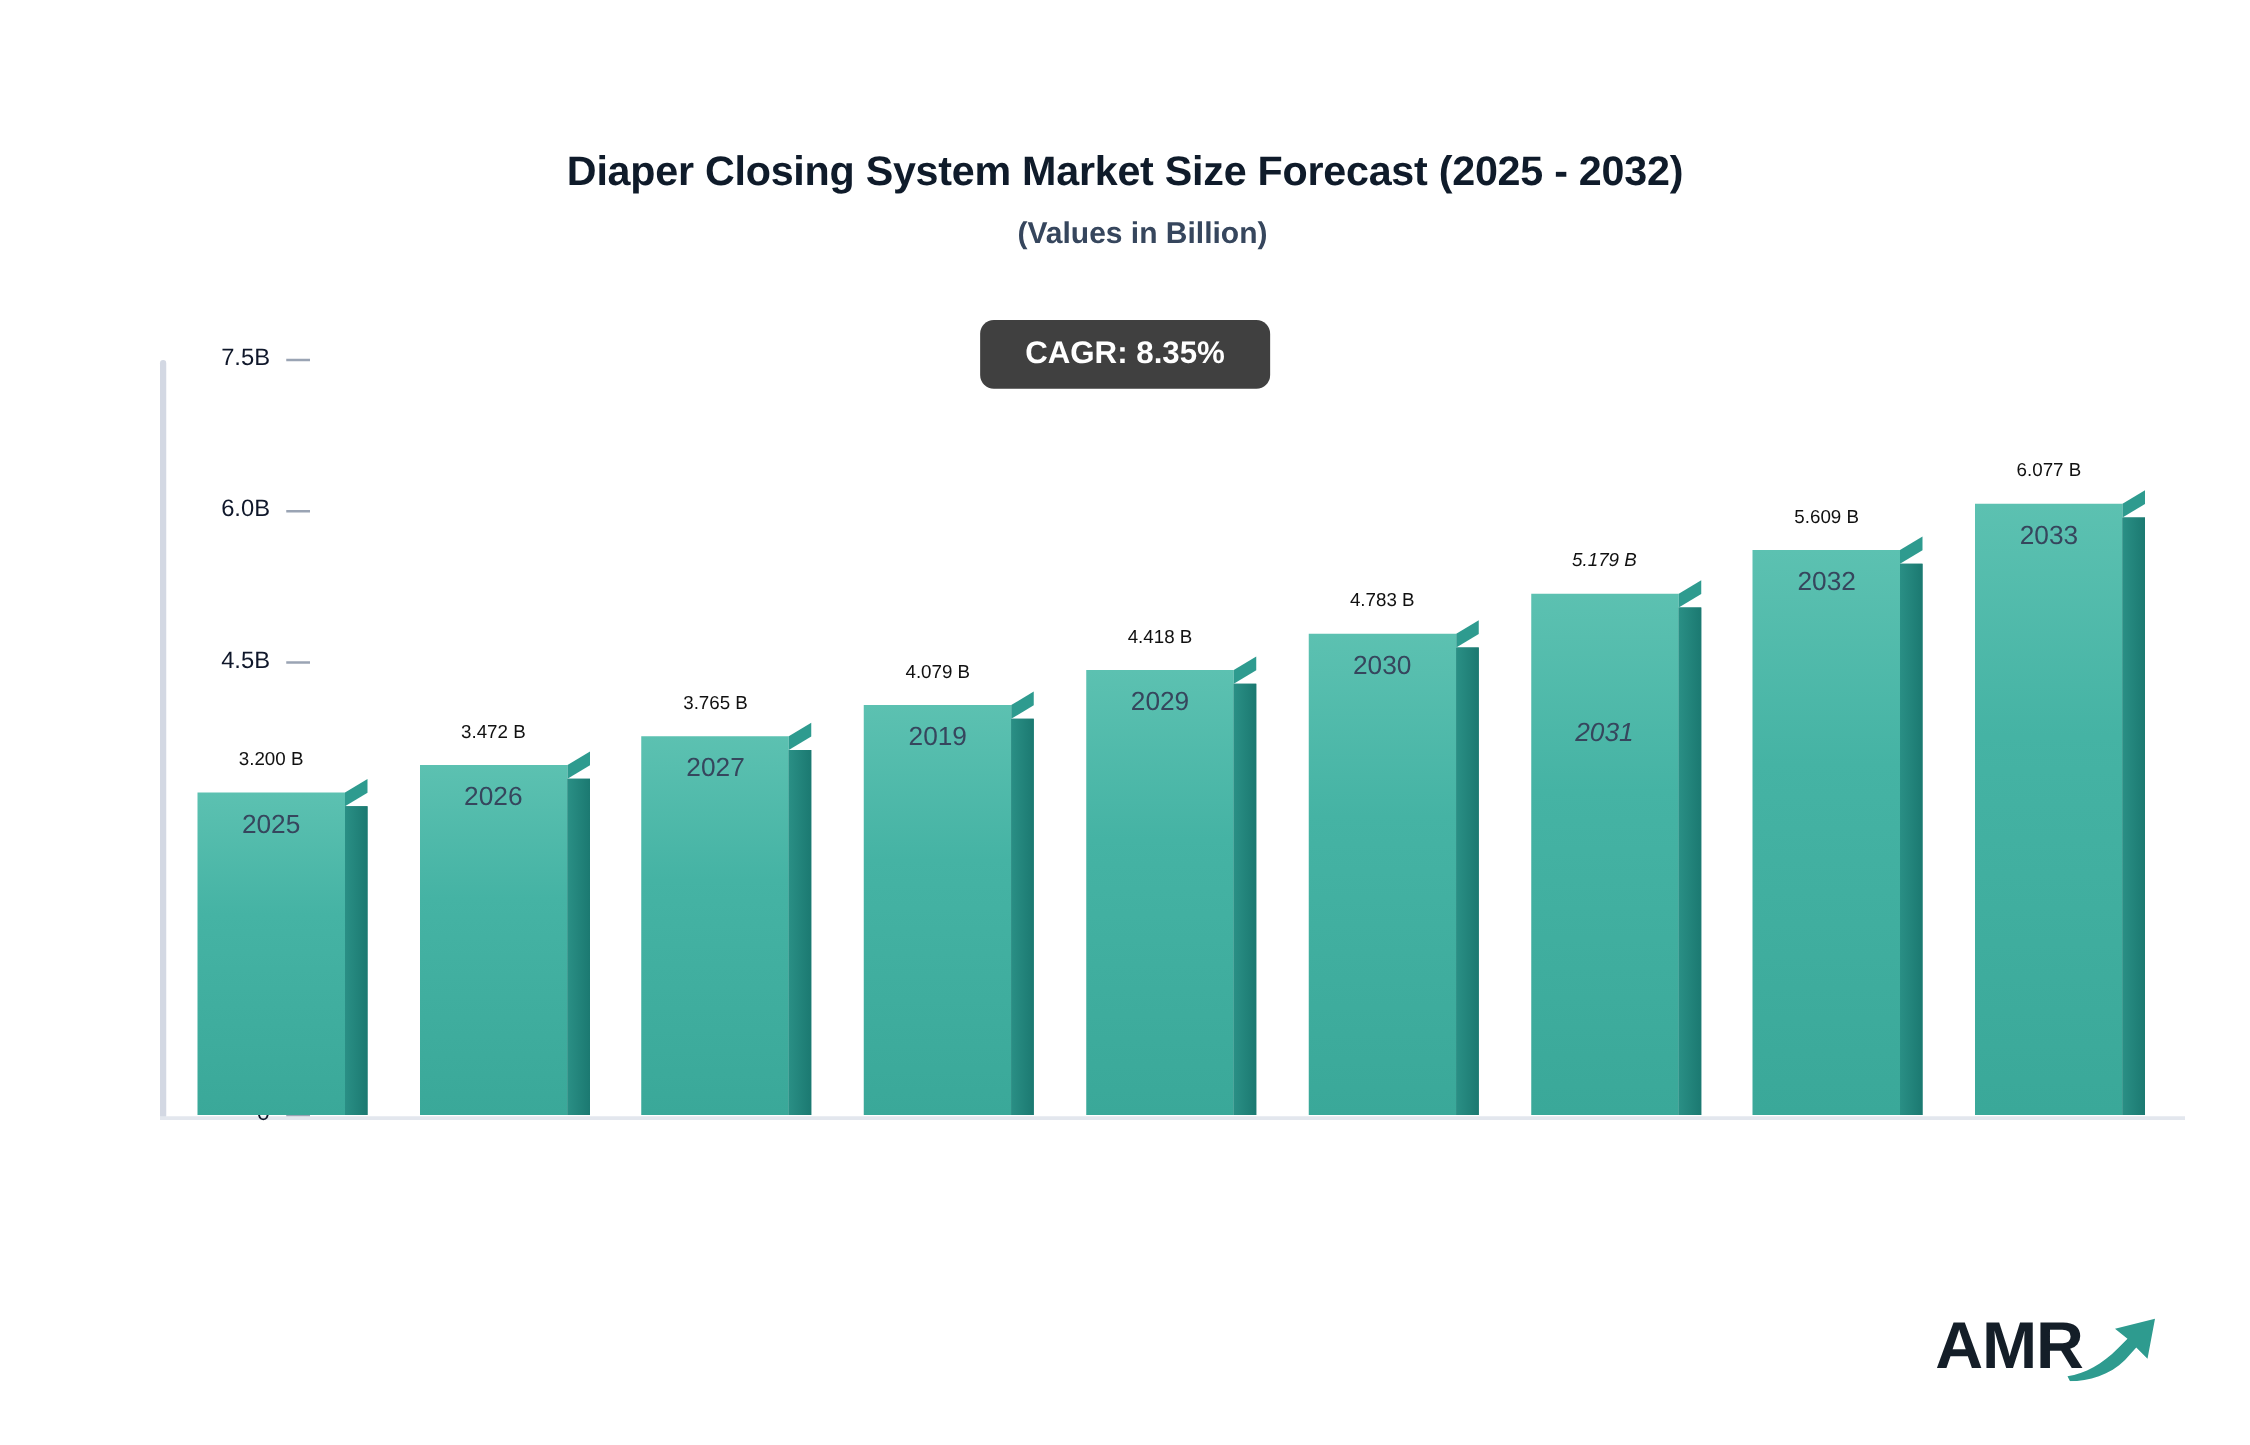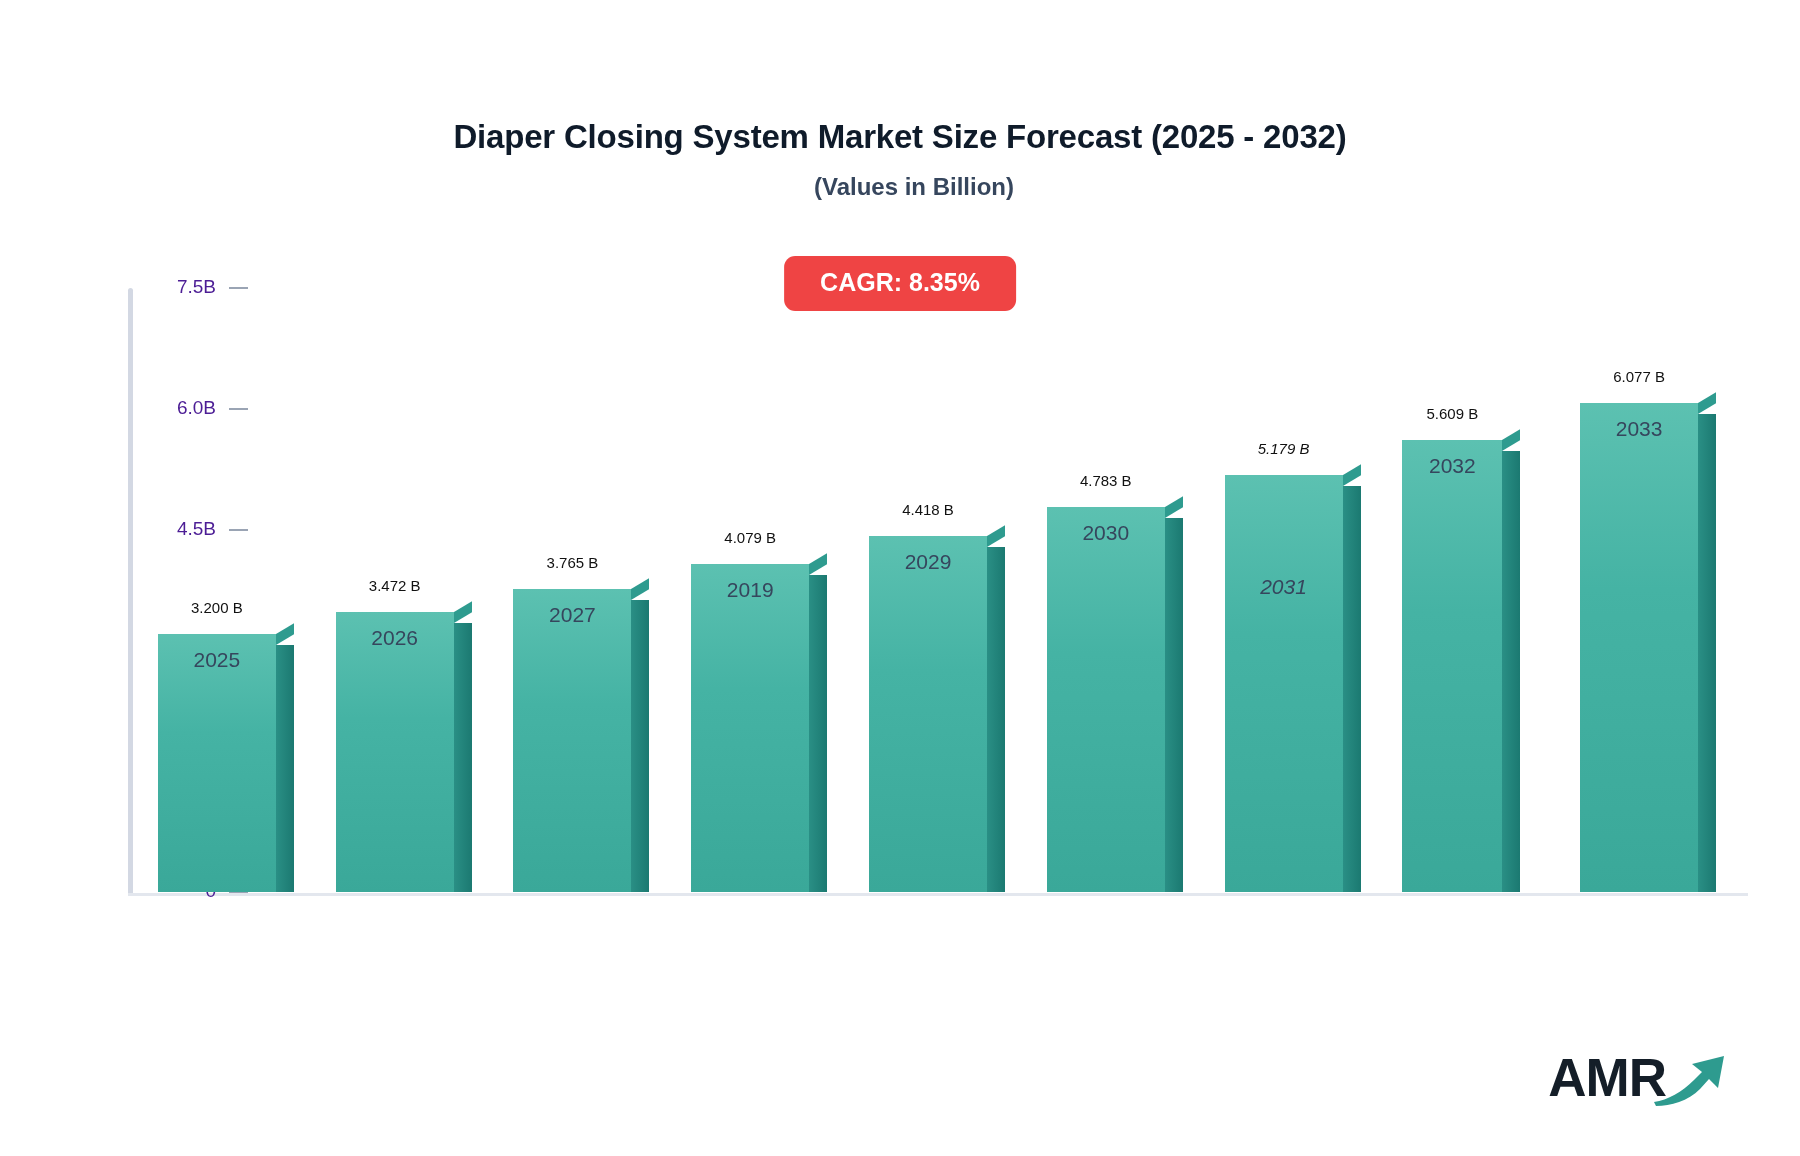--- a/index.html
+++ b/index.html
@@ -42,21 +42,21 @@
     white-space: nowrap;
     padding-left: 28px;
   }
 
   
   #cagr-badge {
     position: absolute;
     top: 256px;
     left: 50%;
     transform: translateX(-50%);
-    background: #ef4444;
+    background: #404040;
     color: #ffffff;
     border-radius: 11px;
     padding: 14px 36px 16px 36px;
     font-size: 25px;
     font-weight: bold;
     line-height: 1;
     white-space: nowrap;
   }
 
   
@@ -89,21 +89,21 @@
     position: absolute;
     left: 0;
     width: 128px;
     height: 0;
   }
   .y-tick .lbl {
     position: absolute;
     right: 40px;
     top: -12px;
     font-size: 19px;
-    color: #4c1d95;
+    color: #0f172a;
     text-align: right;
     white-space: nowrap;
   }
   .y-tick .dash {
     position: absolute;
     right: 8px;
     top: -1px;
     width: 19px;
     height: 2px;
     background: #9aa4b4;
@@ -264,21 +264,21 @@
           <div class="bar-label" style="bottom: 403.191px;">4.783 B</div>
           <div class="x-label">2030</div>
         </div>
         <div class="bar-group" style="left: 1096.56px; width: 118px; height: 331px; font-style: italic;">
           <div class="bar-front" style="height: 417.082px;"></div>
           <div class="bar-side" style="height: 406.082px;"></div>
           <div class="bar-top" style="bottom: 406.082px;"></div>
           <div class="bar-label" style="bottom: 435.082px;">5.179 B</div>
           <div class="x-label">2031</div>
         </div>
-        <div class="bar-group" style="left: 1274.33px; width: 100px; height: 451.711px;">
+        <div class="bar-group" style="left: 1274.33px; width: 118px; height: 451.711px;">
           <div class="bar-front" style="height: 451.711px;"></div>
           <div class="bar-side" style="height: 440.711px;"></div>
           <div class="bar-top" style="bottom: 440.711px;"></div>
           <div class="bar-label" style="bottom: 469.711px;">5.609 B</div>
           <div class="x-label">2032</div>
         </div>
         <div class="bar-group" style="left: 1452.11px; width: 118px; height: 489.401px;">
           <div class="bar-front" style="height: 489.401px;"></div>
           <div class="bar-side" style="height: 478.401px;"></div>
           <div class="bar-top" style="bottom: 478.401px;"></div>

